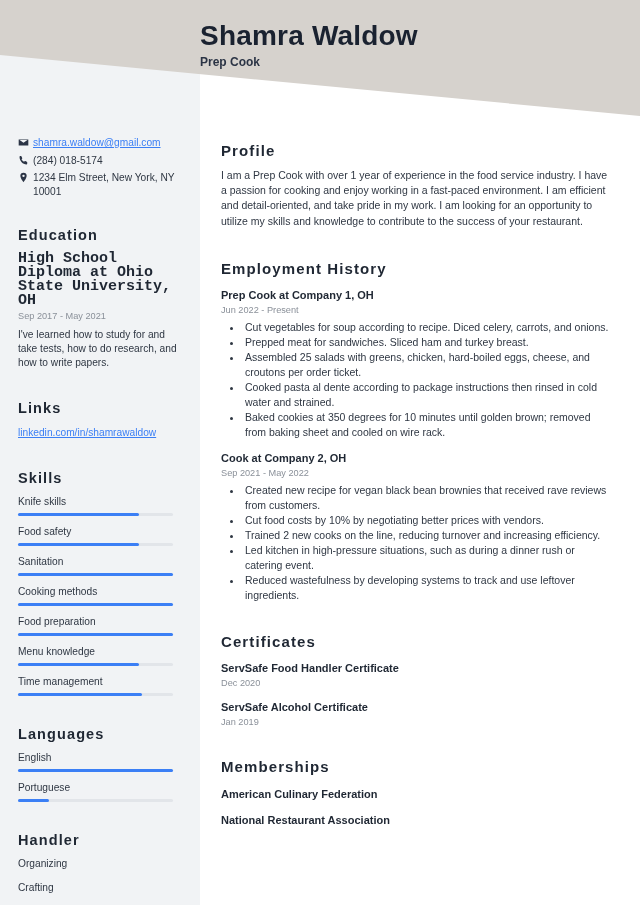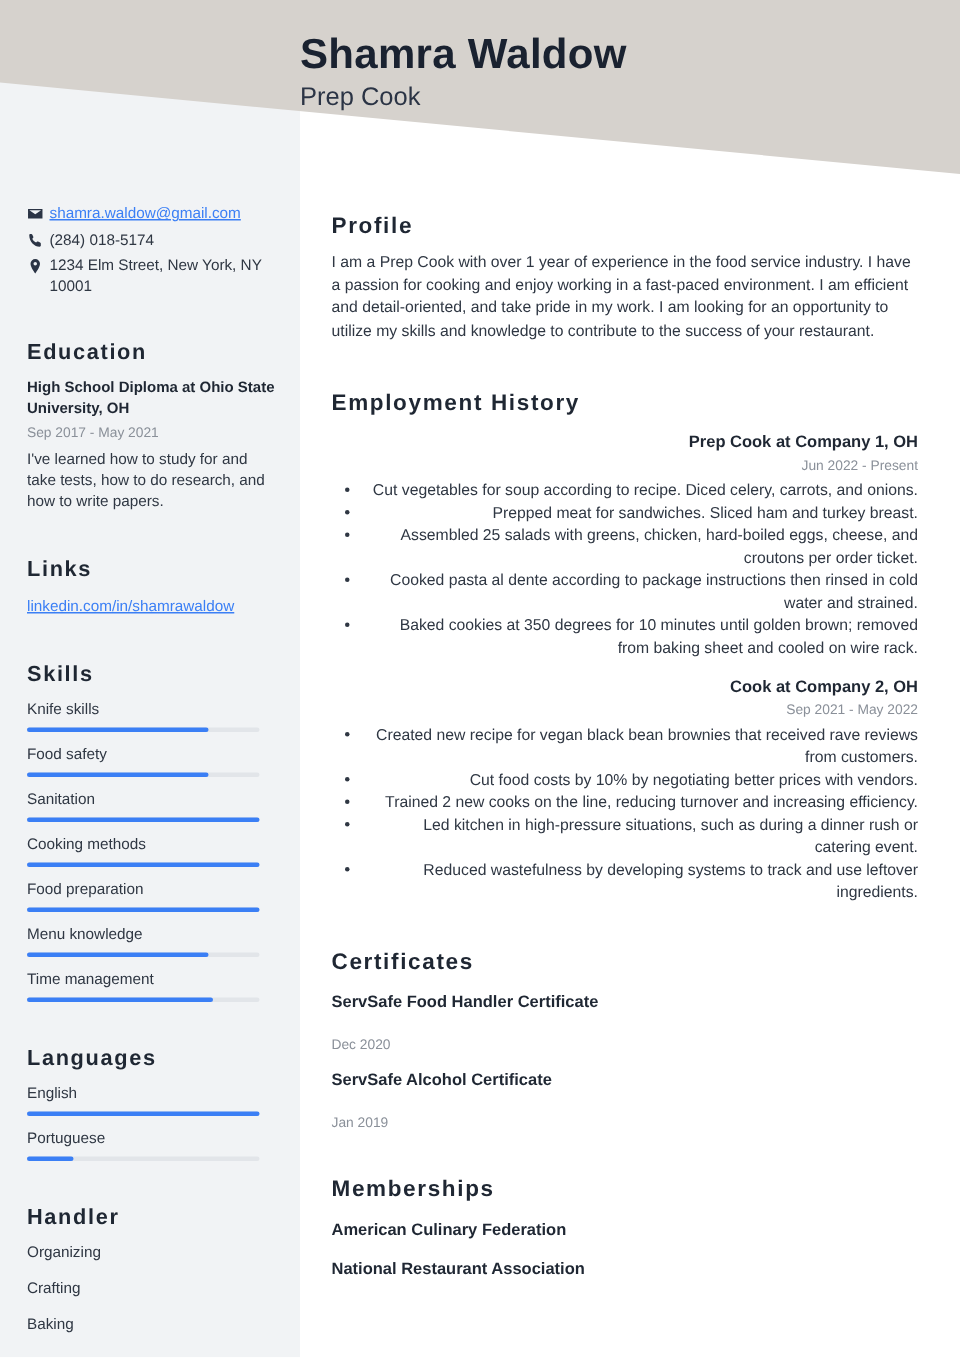--- a/index.html
+++ b/index.html
@@ -52,22 +52,22 @@
     padding-top: 20px;
     font-size: 28px;
     font-weight: 700;
     color: #1a2230;
     letter-spacing: 0.2px;
     line-height: 1.15;
   }
   #job-title {
     margin: 0;
     padding-top: 3px;
-    font-size: 17px;
-    font-weight: 400;
+    font-size: 12px;
+    font-weight: 700;
     color: #2b3445;
   }
 
   
   #sidebar {
     position: absolute;
     left: 0;
     top: 0;
     width: 200px;
     padding: 136px 14px 20px 18px;
@@ -107,24 +107,25 @@
     padding: 0;
   }
   #education-block { margin-top: 29px; }
   #links-block { margin-top: 30px; }
   #skills-block { margin-top: 30px; }
   #languages-block { margin-top: 30px; }
   #hobbies-block { margin-top: 30px; }
 
   .edu-title {
     margin: 9px 0 0 0;
-    font-size: 10px;
-    font-weight: 700;
-    color: #1f2733;
-    line-height: 14px;
+    font-size: 15px;
+    font-weight: 700;
+    color: #1f2733;
+    line-height: 14px;
+    font-family: Liberation Mono, monospace;
   }
   .edu-date {
     margin: 2px 0 0 0;
     font-size: 9.2px;
     color: #8a9099;
     line-height: 12px;
   }
   .edu-desc {
     margin: 6px 0 0 0;
     font-size: 10.2px;
@@ -190,21 +191,21 @@
   .profile-text {
     margin: 9px 0 0 0;
     font-size: 10.5px;
     line-height: 15.2px;
     color: #2f3743;
   }
   #employment-block { margin-top: 31px; }
   #certificates-block { margin-top: 30px; }
   #memberships-block { margin-top: 30px; }
 
-  .job { margin-top: 11px; text-align: right; }
+  .job { margin-top: 11px; }
   .job-title {
     margin: 0;
     font-size: 11px;
     font-weight: 700;
     color: #1f2733;
     line-height: 14px;
   }
   .job-date {
     margin: 2px 0 0 0;
     font-size: 9.2px;
@@ -224,21 +225,21 @@
   }
   .cert { margin-top: 11px; }
   .cert-title {
     margin: 0;
     font-size: 11px;
     font-weight: 700;
     color: #1f2733;
     line-height: 14px;
   }
   .cert-date {
-    margin: 15px 0 0 0;
+    margin: 2px 0 0 0;
     font-size: 9.2px;
     color: #8a9099;
     line-height: 12px;
   }
   .member {
     margin: 12px 0 0 0;
     font-size: 11px;
     font-weight: 700;
     color: #1f2733;
     line-height: 14px;

